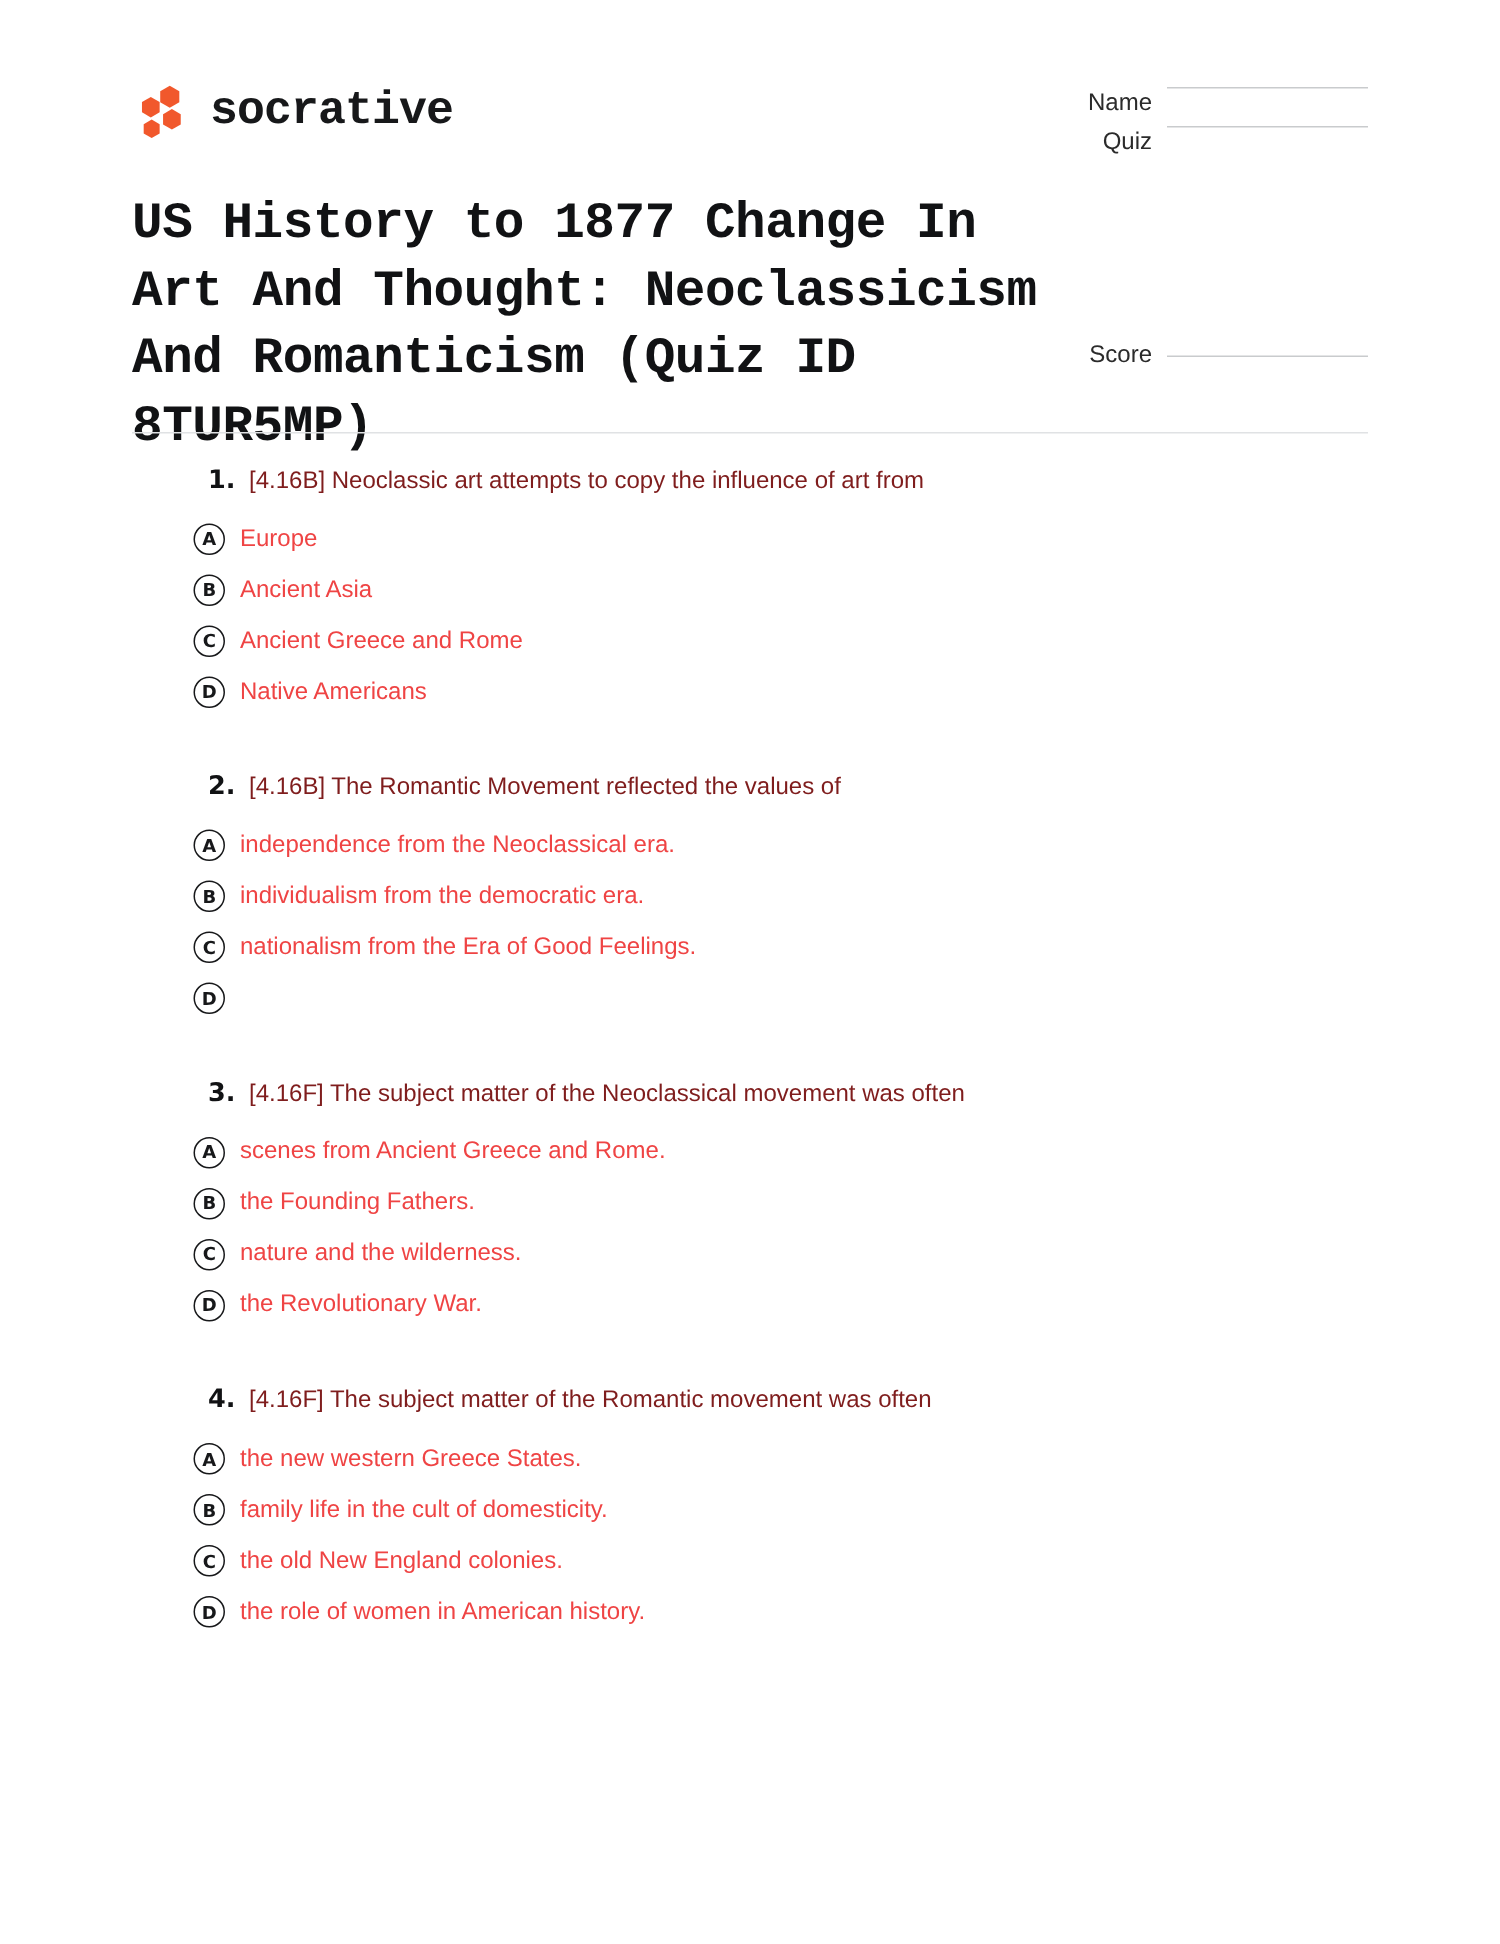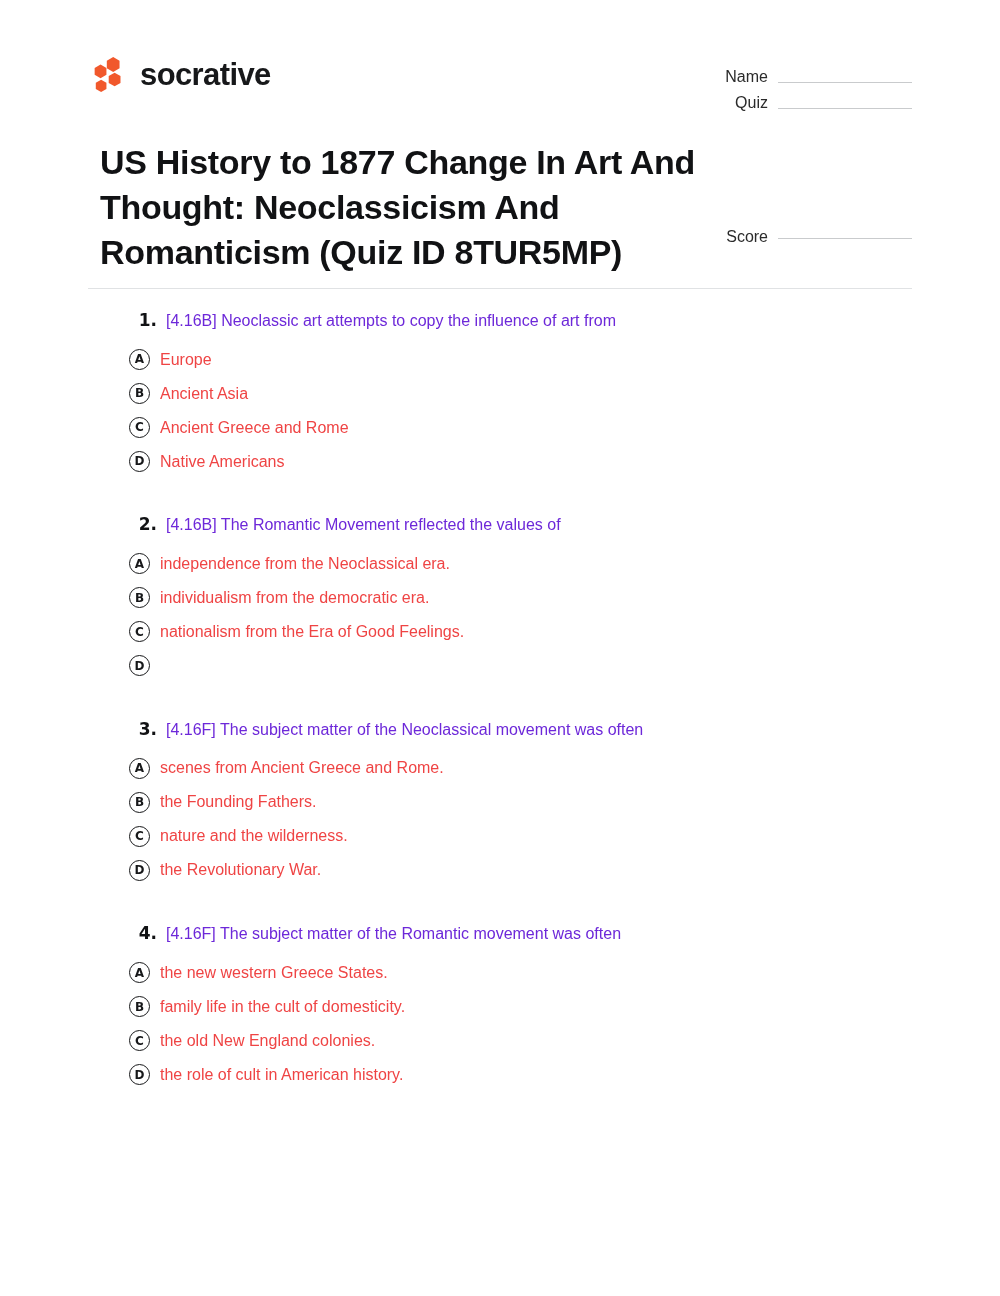--- a/index.html
+++ b/index.html
@@ -37,37 +37,37 @@
     display: flex;
     align-items: center;
     gap: 14px;
   }
   .brand-mark {
     width: 38px;
     height: 38px;
     display: block;
   }
   .brand-word {
-    font-family: Liberation Sans, sans-serif;
+    font-family: Liberation Mono, monospace;
     font-size: 31px;
     font-weight: 600;
     letter-spacing: -0.6px;
     color: #17181a;
     line-height: 1;
   }
 
   .meta-fields {
     position: absolute;
     right: 88px;
     top: 60px;
     width: 250px;
   }
   .meta-row {
     display: flex;
-    align-items: flex-end;
+    align-items: flex-start;
     justify-content: flex-end;
     height: 26px;
   }
   .meta-label {
     font-size: 16px;
     color: #2b2b2b;
     font-family: "Liberation Sans", sans-serif;
     white-space: nowrap;
     text-align: right;
     padding-right: 10px;
@@ -83,27 +83,27 @@
   }
 
   
   .title-block {
     position: absolute;
     left: 88px;
     top: 128px;
     width: 620px;
   }
   .quiz-title {
-    font-family: Liberation Sans, sans-serif;
+    font-family: Liberation Mono, monospace;
     font-size: 34px;
     font-weight: 700;
     line-height: 1.32;
     letter-spacing: -0.3px;
     color: #111214;
-    margin: 12px;
+    margin: 0;
   }
 
   .score-block {
     position: absolute;
     right: 88px;
     top: 188px;
     display: flex;
     align-items: baseline;
   }
   .score-label {
@@ -152,21 +152,21 @@
     font-size: 17px;
     color: #111214;
     min-width: 26px;
     text-align: right;
     margin-right: 9px;
     flex: 0 0 auto;
     font-family: "DejaVu Sans", sans-serif;
   }
   .q-text {
     font-size: 16px;
-    color: #6d28d9;
+    color: #7f1d1d;
     line-height: 1.4;
   }
   .options {
     margin: 0;
     padding: 0;
     list-style: none;
     position: relative;
     left: -2px;
   }
   .option {
@@ -327,20 +327,20 @@
         <li class="option">
           <span class="opt-marker">B</span>
           <span class="opt-text">family life in the cult of domesticity.</span>
         </li>
         <li class="option">
           <span class="opt-marker">C</span>
           <span class="opt-text">the old New England colonies.</span>
         </li>
         <li class="option">
           <span class="opt-marker">D</span>
-          <span class="opt-text">the role of cult in American history.</span>
+          <span class="opt-text">the role of women in American history.</span>
         </li>
       </ul>
     </div>
 
   </div>
 
 </div>
 
 </body></html>

